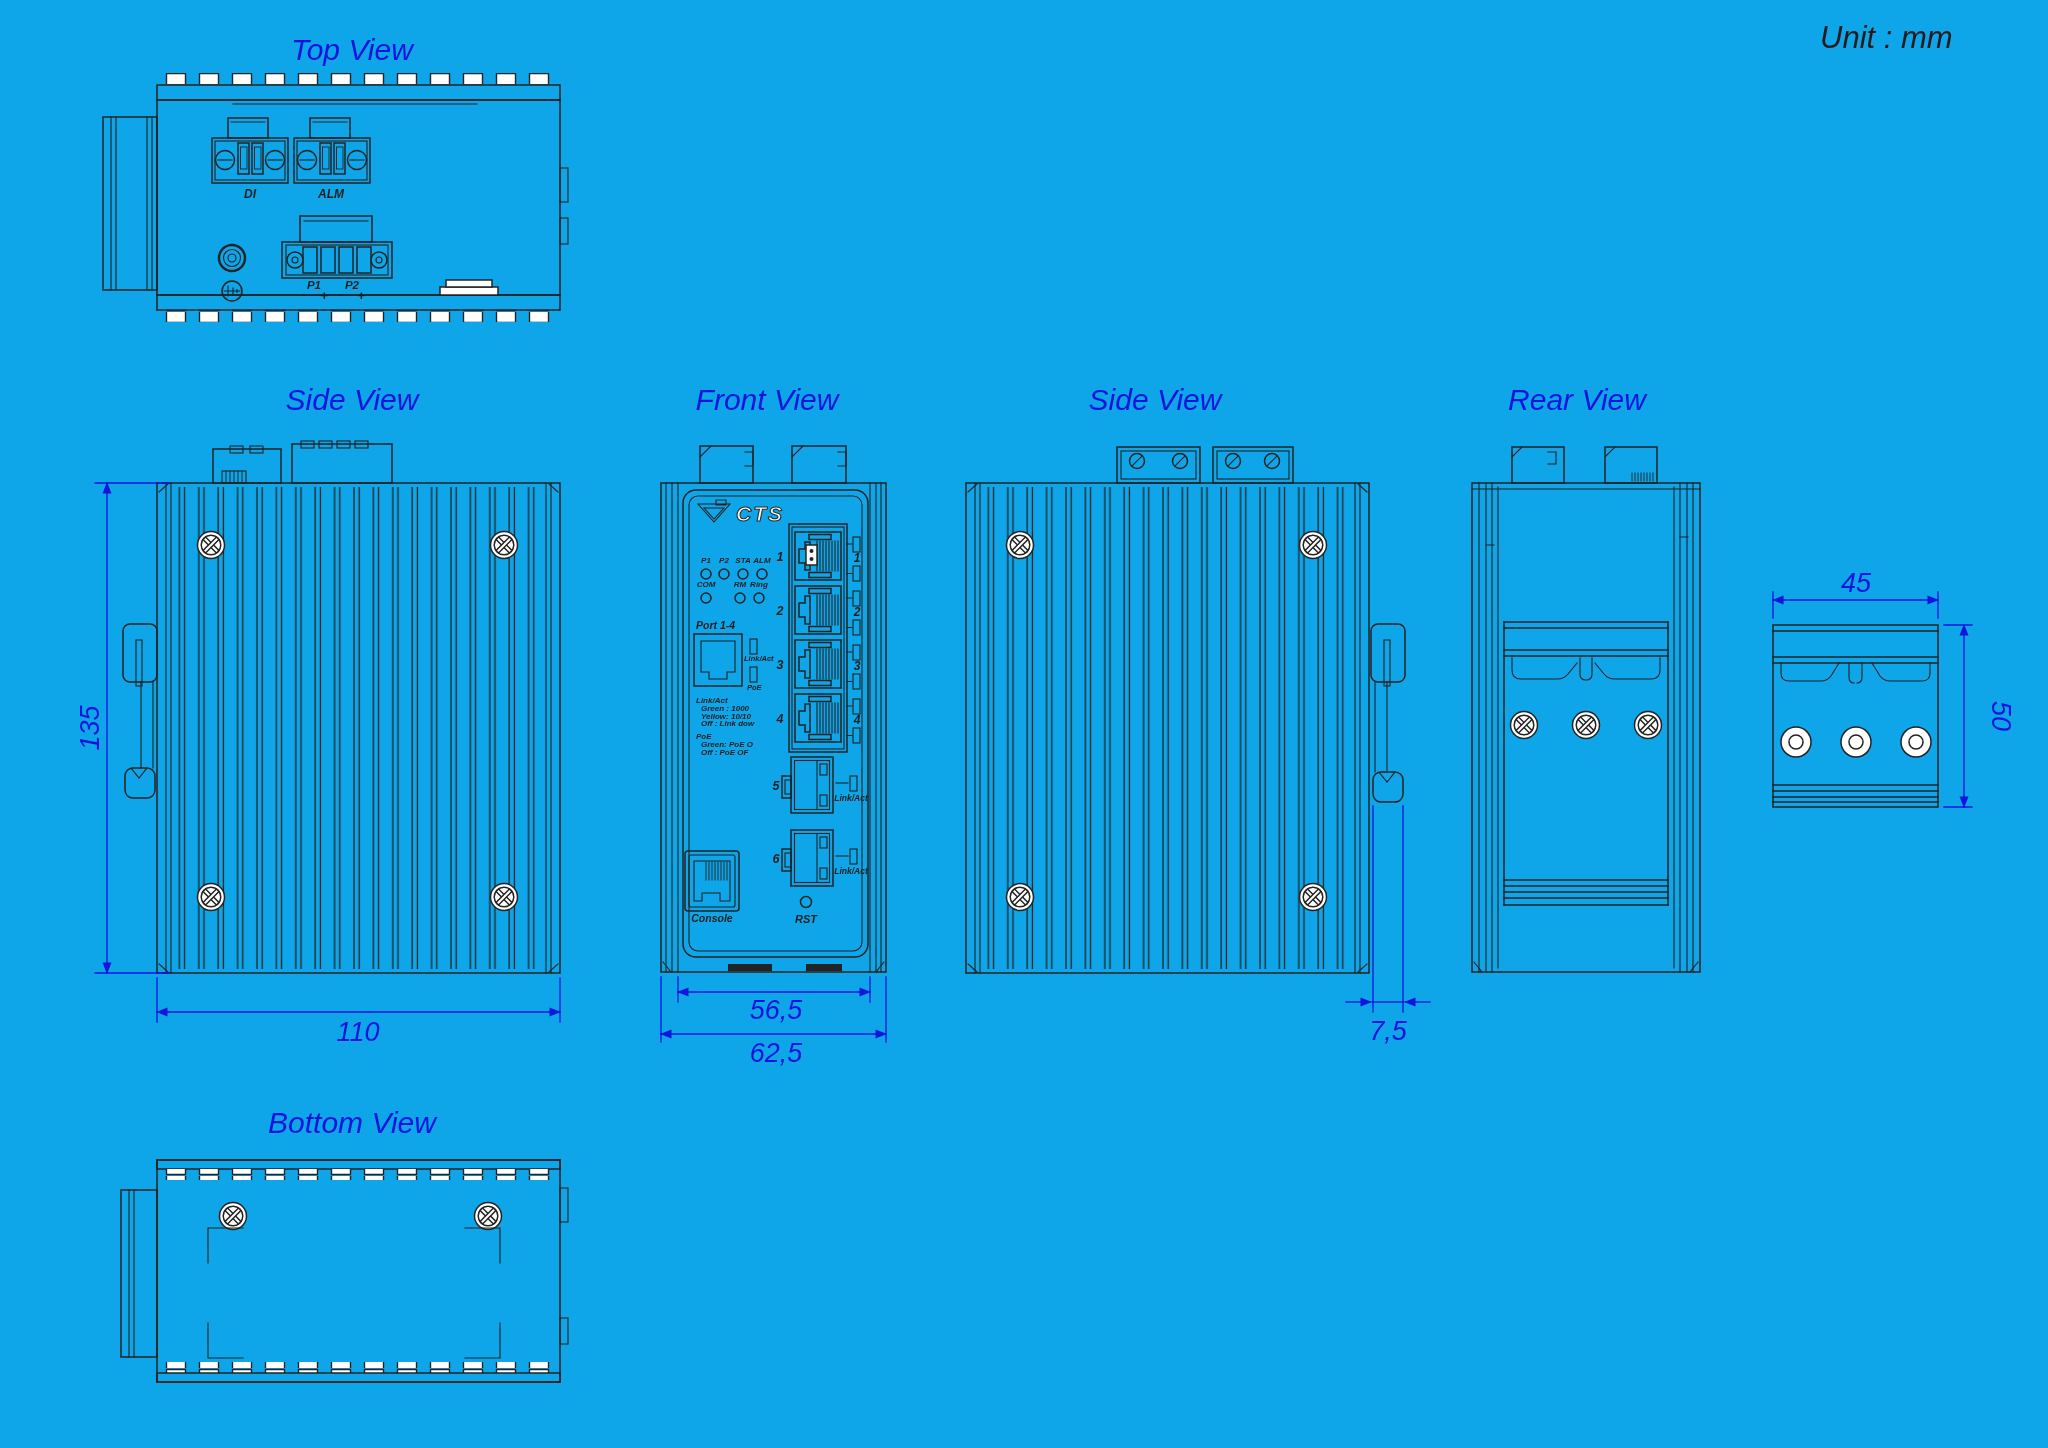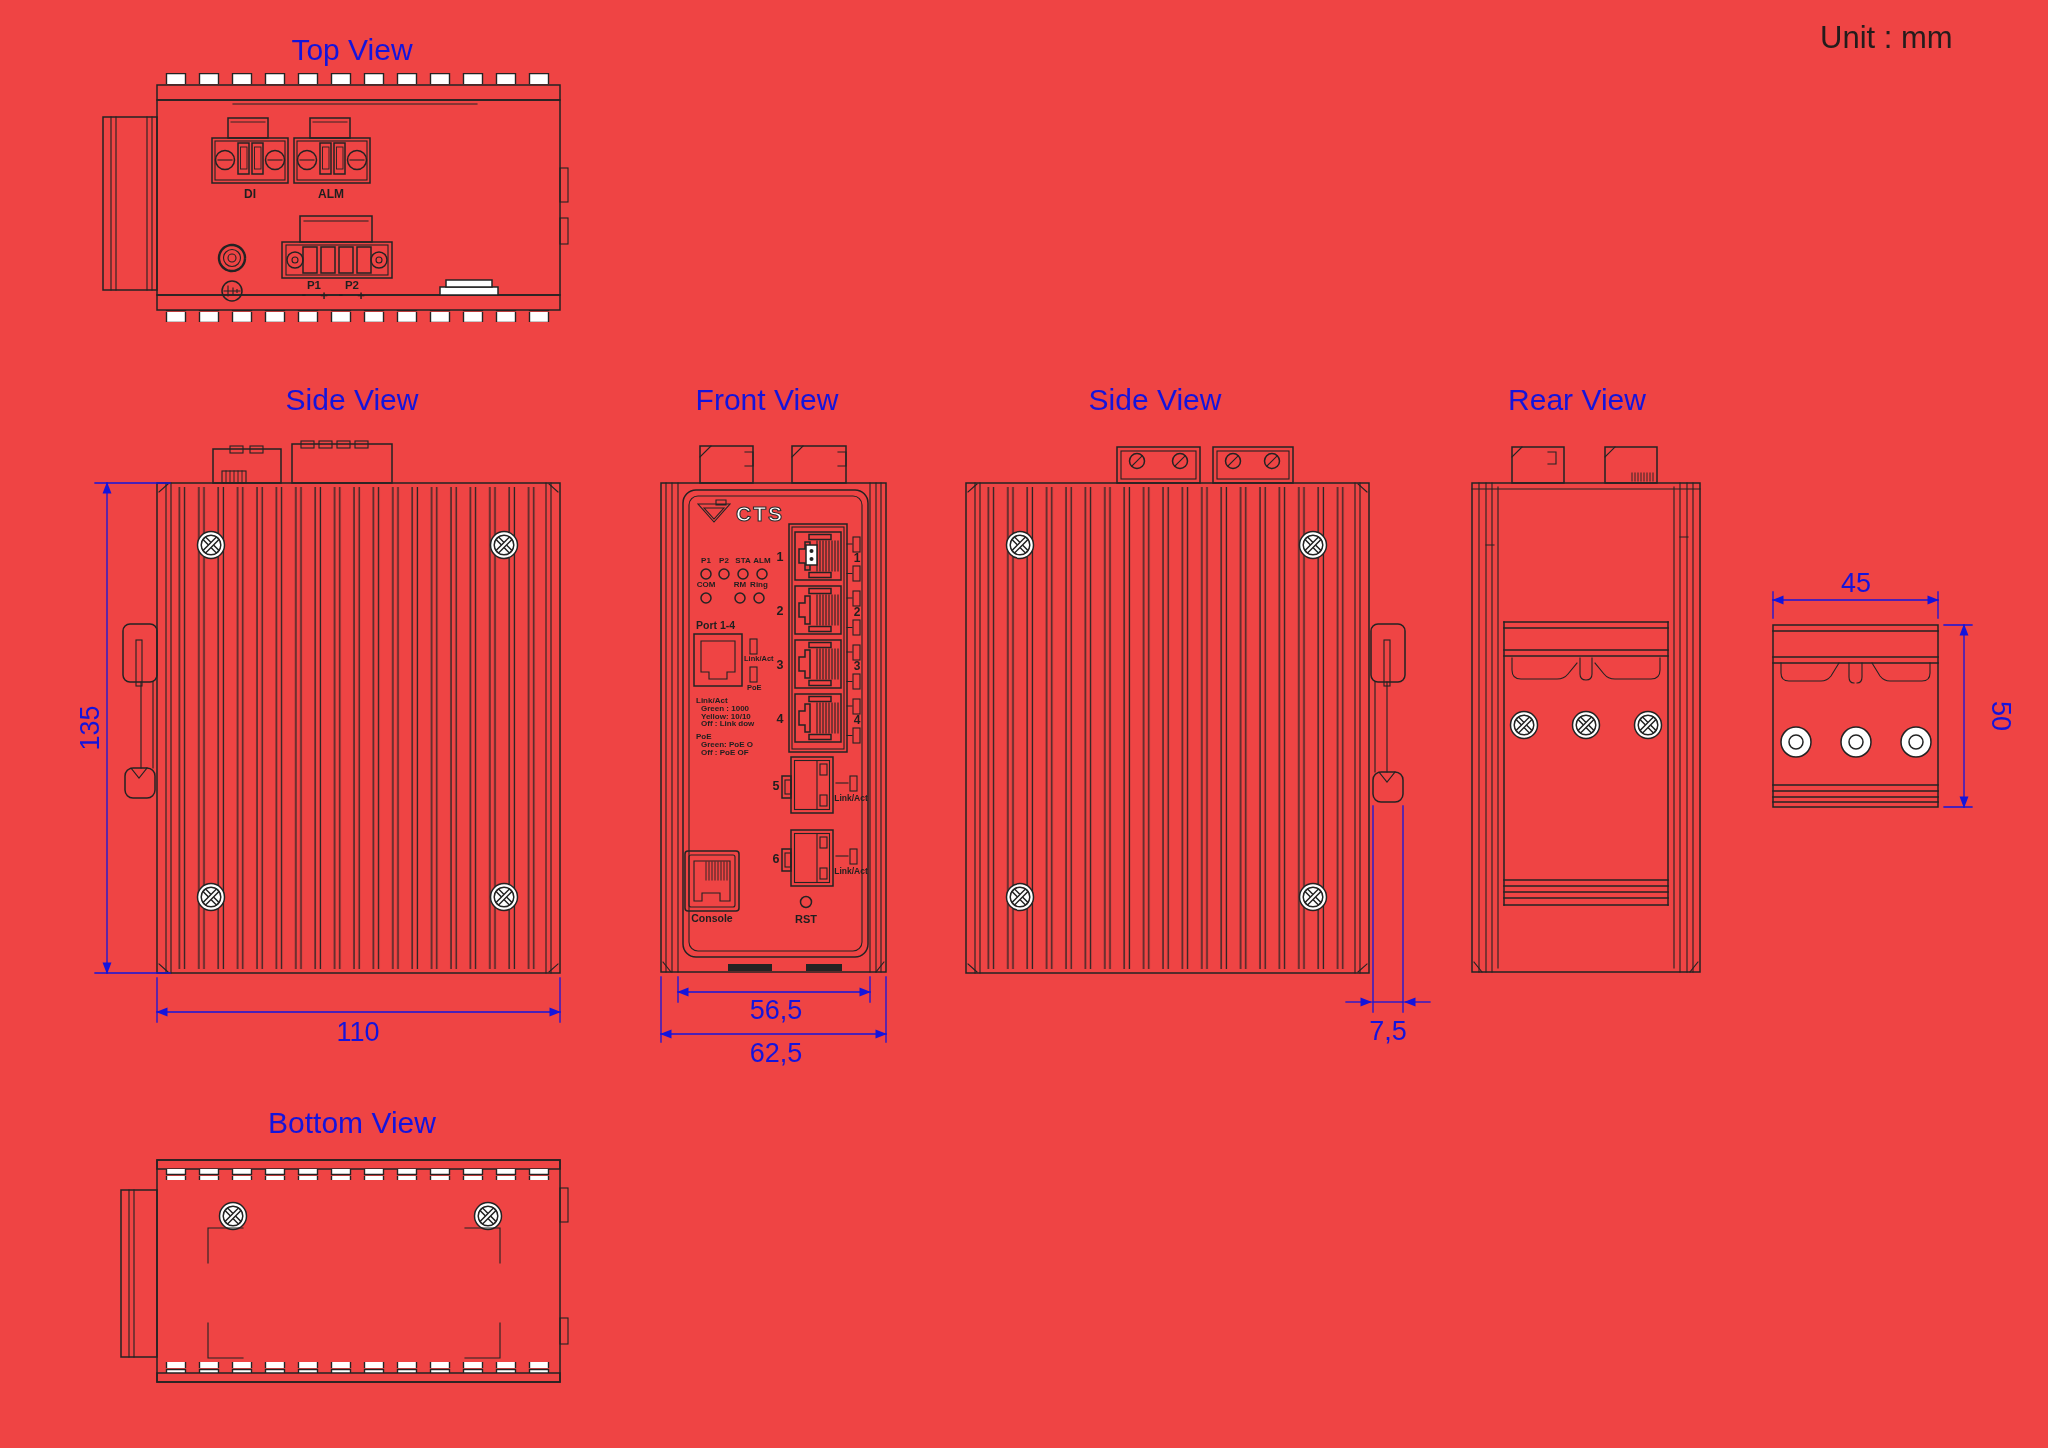--- a/index.html
+++ b/index.html
@@ -1,16 +1,16 @@
 <!DOCTYPE html>
 <html><head>
 <meta charset="utf-8">
 <style>
   html,body{margin:0;padding:0;background:#ffffff;}
-  #canvas{position:relative;width:2048px;height:1448px;background:#ef4444;overflow:hidden;}
+  #canvas{position:relative;width:2048px;height:1448px;background:#0ea5e9;overflow:hidden;font-style:italic;}
   svg{display:block;}
   svg text{stroke:none;fill:#1f1f1f;font-family:"Liberation Sans",sans-serif;}
   .t-title{fill:#1414dc;font-size:30px;}
   .t-dim{fill:#1414dc;font-size:27px;}
   .t-unit{fill:#241c1c;font-size:31px;}
   .t-lbl{font-weight:bold;}
   .outline{fill:#ffffff;stroke:#2a2a2a;stroke-width:1.1px;font-weight:bold;letter-spacing:2px;}
   .dim{stroke:#1414dc;stroke-width:1.3;fill:none;}
   .fine{stroke-width:1.1;}
   .hair{stroke-width:0.9;}

